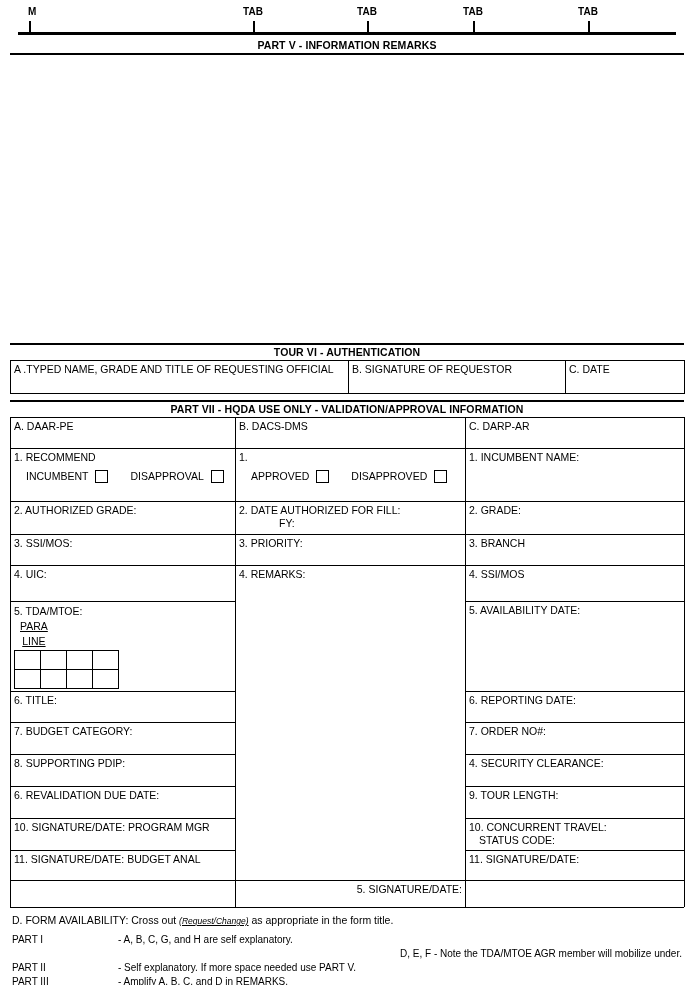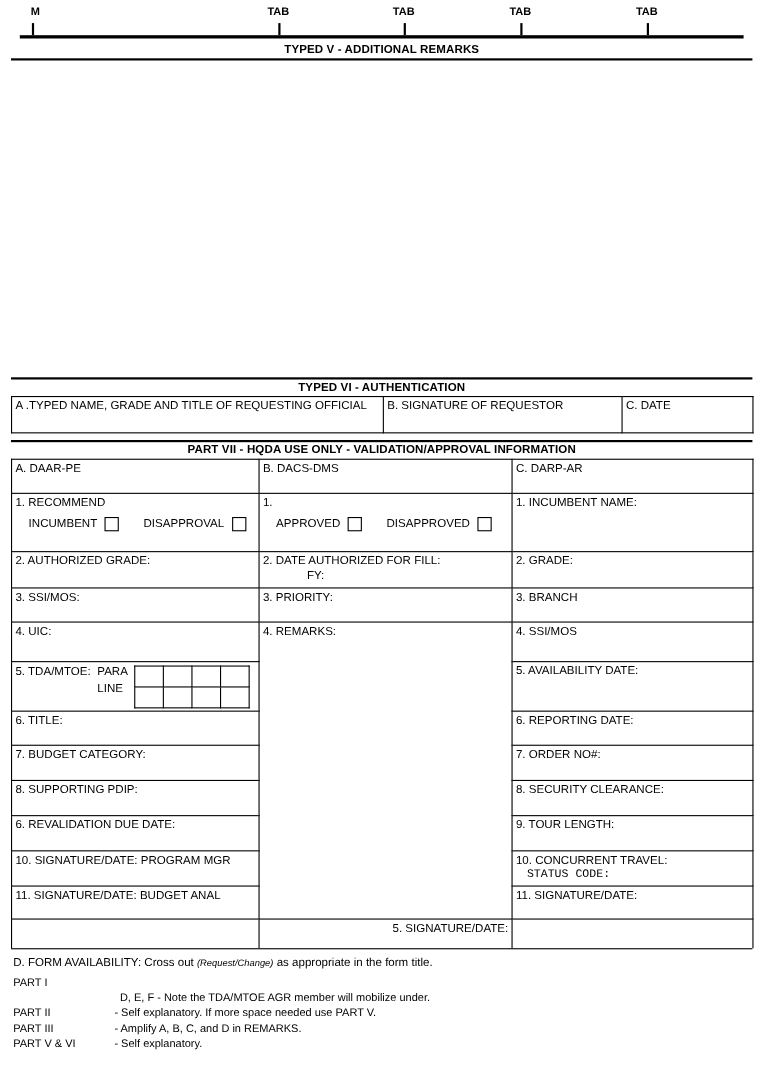--- a/index.html
+++ b/index.html
@@ -128,81 +128,85 @@
     background: #fff;
     margin: 0 22px 0 7px;
     flex: none;
   }
   .checkbox.last { margin-right: 0; }
 
   
   .tda-wrap {
     display: flex;
     align-items: flex-start;
+    flex-direction: column;
   }
   .tda-labels {
     font-size: 10.5px;
     line-height: 15px;
     white-space: nowrap;
   }
   .tda-labels .lbl-line {
     display: block;
-    text-align: left;
+    text-align: center;
     padding-right: 6px;
+    text-decoration: underline;
   }
   .tda-grid {
     border-collapse: collapse;
     margin-top: 1px;
   }
   .tda-grid td {
     border: 1px solid #555;
     width: 19px;
     height: 14px;
     padding: 0;
   }
 
   .sub-line {
     display: block;
     padding-left: 10px;
-    font-family: Liberation Mono, monospace;
   }
   .sub-line-2 {
     display: block;
     padding-left: 40px;
   }
 
   
   .instructions {
     padding: 5px 2px 0 2px;
     font-size: 10px;
     line-height: 14px;
   }
   .instr-head {
     font-size: 10.5px;
     line-height: 15px;
     margin-bottom: 4px;
   }
   .instr-head .ital {
     font-style: italic;
     font-size: 8.5px;
+    text-decoration: underline;
   }
   .instr-row {
     display: flex;
     font-size: 10px;
     line-height: 14px;
+    gap: 14px;
   }
   .instr-part {
     width: 92px;
     flex: none;
   }
   .instr-text { flex: 1; }
   .instr-cont {
     padding-left: 97px;
     font-size: 10px;
     line-height: 14px;
+    text-align: right;
   }
   .instr-cont2 {
     padding-left: 140px;
     font-size: 10px;
     line-height: 14px;
   }
   .spacer-6 { height: 6px; }
 </style>
 </head>
 <body>
@@ -226,26 +230,26 @@
       <span class="tab-label">TAB</span>
       <span class="tick"></span>
     </div>
     <div class="tab-mark" style="left:578px;">
       <span class="tab-label">TAB</span>
       <span class="tick"></span>
     </div>
     <div class="ruler-rule"></div>
   </div>
 
-  <div class="band-title">TYPED V - ADDITIONAL REMARKS</div>
+  <div class="band-title">PART V - INFORMATION REMARKS</div>
   <div class="rule-thick"></div>
   <div class="remarks-area"></div>
   <div class="rule-thick"></div>
 
-  <div class="band-title">TYPED VI - AUTHENTICATION</div>
+  <div class="band-title">TOUR VI - AUTHENTICATION</div>
 
   <table class="form partvi">
     <colgroup>
       <col style="width:338px">
       <col style="width:217px">
       <col style="width:119px">
     </colgroup>
     <tbody>
       <tr>
         <td>
@@ -394,21 +398,21 @@
         <td>
           <span class="cell-label">7. ORDER NO#:</span>
         </td>
       </tr>
 
       <tr>
         <td style="height:27px">
           <span class="cell-label">8. SUPPORTING PDIP:</span>
         </td>
         <td>
-          <span class="cell-label">8. SECURITY CLEARANCE:</span>
+          <span class="cell-label">4. SECURITY CLEARANCE:</span>
         </td>
       </tr>
 
       <tr>
         <td style="height:27px">
           <span class="cell-label">6. REVALIDATION DUE DATE:</span>
         </td>
         <td>
           <span class="cell-label">9. TOUR LENGTH:</span>
         </td>
@@ -447,20 +451,21 @@
 
   <div class="instructions">
     <div class="instr-head">
       <span>D. FORM AVAILABILITY: Cross out</span>
       <span class="ital">(Request/Change)</span>
       <span>as appropriate in the form title.</span>
     </div>
 
     <div class="instr-row">
       <span class="instr-part">PART I</span>
+      <span class="instr-text">- A, B, C, G, and H are self explanatory.</span>
     </div>
     <div class="instr-cont">D, E, F - Note the TDA/MTOE AGR member will mobilize under.</div>
 
     <div class="instr-row">
       <span class="instr-part">PART II</span>
       <span class="instr-text">- Self explanatory.  If more space needed use PART V.</span>
     </div>
 
     <div class="instr-row">
       <span class="instr-part">PART III</span>

